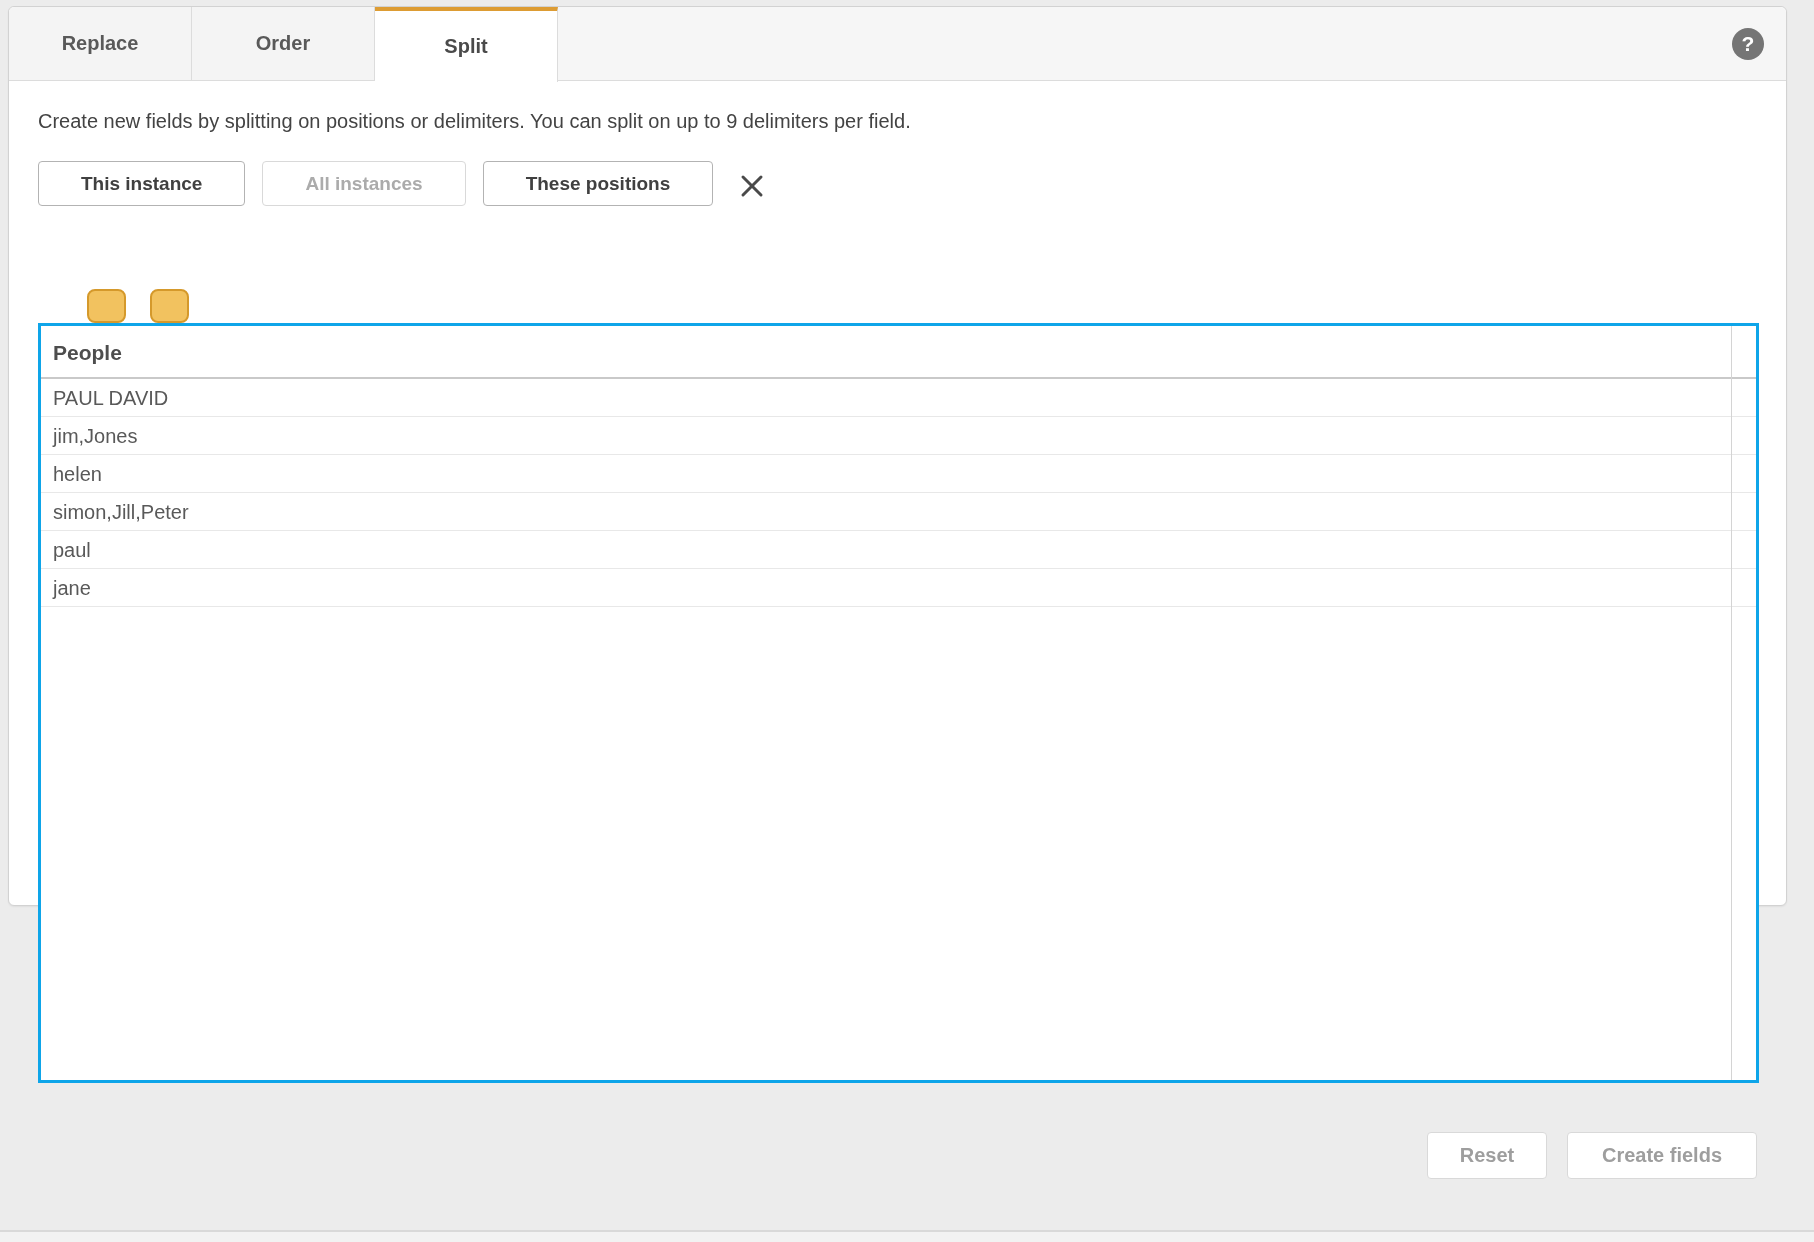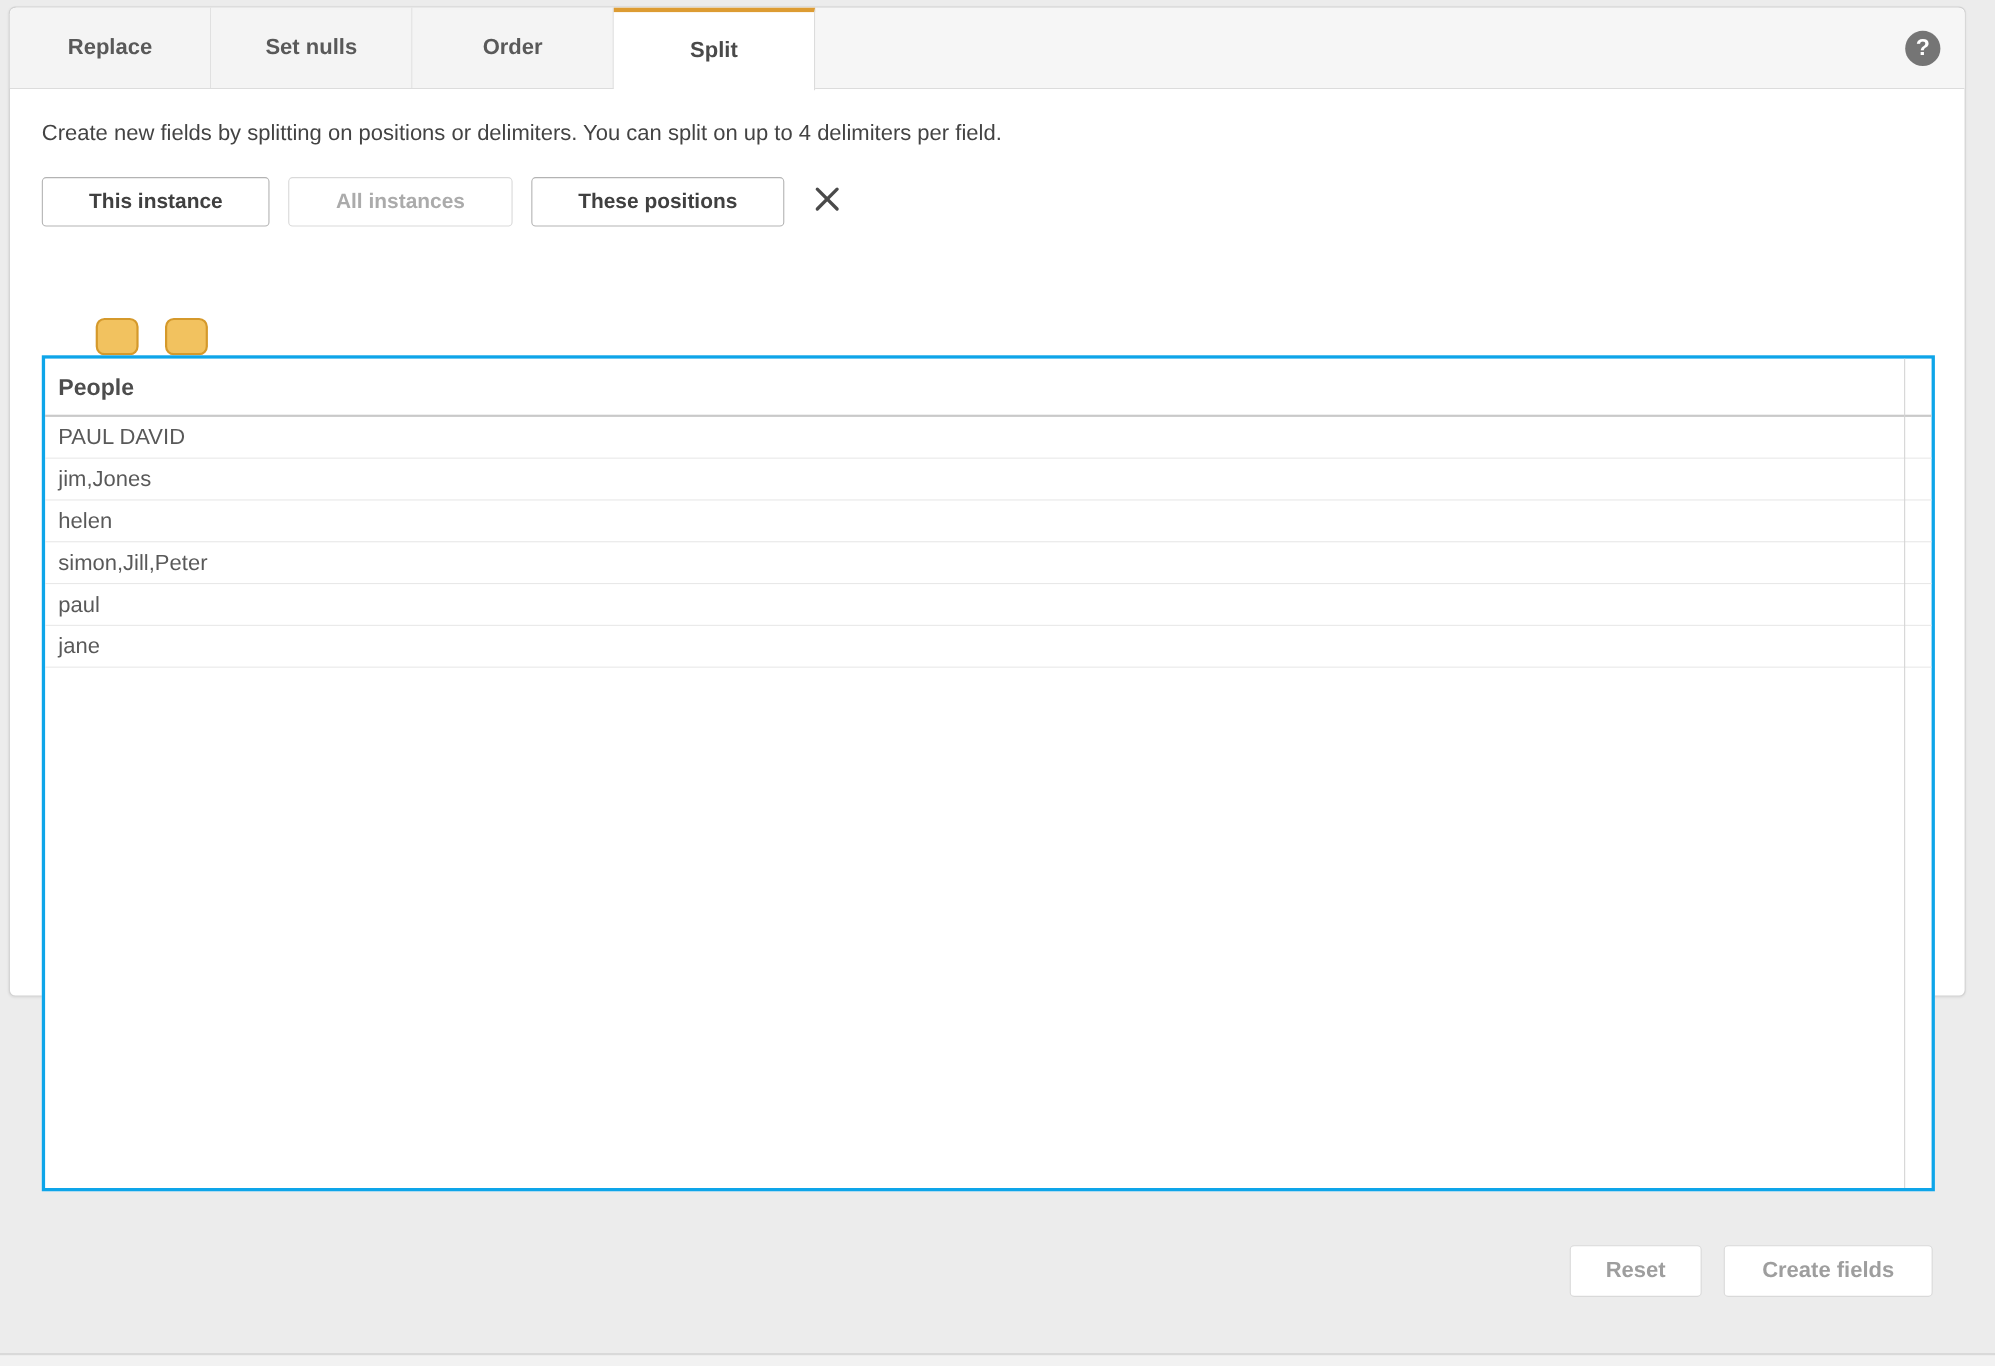--- a/index.html
+++ b/index.html
@@ -22,21 +22,21 @@
     height:75px; margin-bottom:-1px; color:#4a4a4a; }
   .help-btn { position:absolute; right:22px; top:50%; transform:translateY(-50%);
     width:32px; height:32px; border-radius:50%; background:#757575;
     display:flex; align-items:center; justify-content:center;
     color:#ffffff; font-size:21px; font-weight:bold; cursor:pointer; }
 
   
   .content { position:relative; padding:0 29px; }
   .description { margin-top:24px; font-size:20px; line-height:32px; color:#434343; }
 
-  .mode-row { margin-top:24px; display:flex; align-items:flex-start; }
+  .mode-row { margin-top:24px; display:flex; align-items:flex-end; }
   .mode-btn { height:45px; padding:0 42px; background:#ffffff;
     border:1px solid #b3b3b3; border-radius:4px; font-family:"Liberation Sans",sans-serif;
     font-size:19px; font-weight:bold; color:#404040; margin-right:17px; cursor:pointer; }
   .mode-btn.disabled { color:#ababab; border-color:#d9d9d9; }
   .close-btn { width:40px; height:40px; background:none; border:none; cursor:pointer;
     display:flex; align-items:center; justify-content:center; margin-left:2px; }
 
   
   .field-wrap { position:relative; margin-top:17px; height:100px; }
   .value-field { position:relative; width:1720px; height:60px; background:#fff;
@@ -80,29 +80,28 @@
   .bottom-bar { position:absolute; left:0; top:1230px; width:1814px; height:12px;
     background:#f2f2f2; border-top:2px solid #d9d9d9; }
 </style>
 </head>
 <body>
 
 <div class="panel">
 
   <div class="tabstrip">
     <div class="tab">Replace</div>
-    <div class="tab">Set nulls</div>
     <div class="tab">Order</div>
     <div class="tab active">Split</div>
     <div class="help-btn">?</div>
   </div>
 
   <div class="content">
 
-    <div class="description">Create new fields by splitting on positions or delimiters. You can split on up to 4 delimiters per field.</div>
+    <div class="description">Create new fields by splitting on positions or delimiters. You can split on up to 9 delimiters per field.</div>
 
     <div class="mode-row">
       <button class="mode-btn">This instance</button>
       <button class="mode-btn disabled">All instances</button>
       <button class="mode-btn">These positions</button>
       <button class="close-btn">
         <svg width="26" height="26" viewBox="0 0 26 26">
           <line x1="4" y1="4" x2="22" y2="22" stroke="#4a4a4a" stroke-width="3" stroke-linecap="round"></line>
           <line x1="22" y1="4" x2="4" y2="22" stroke="#4a4a4a" stroke-width="3" stroke-linecap="round"></line>
         </svg>

